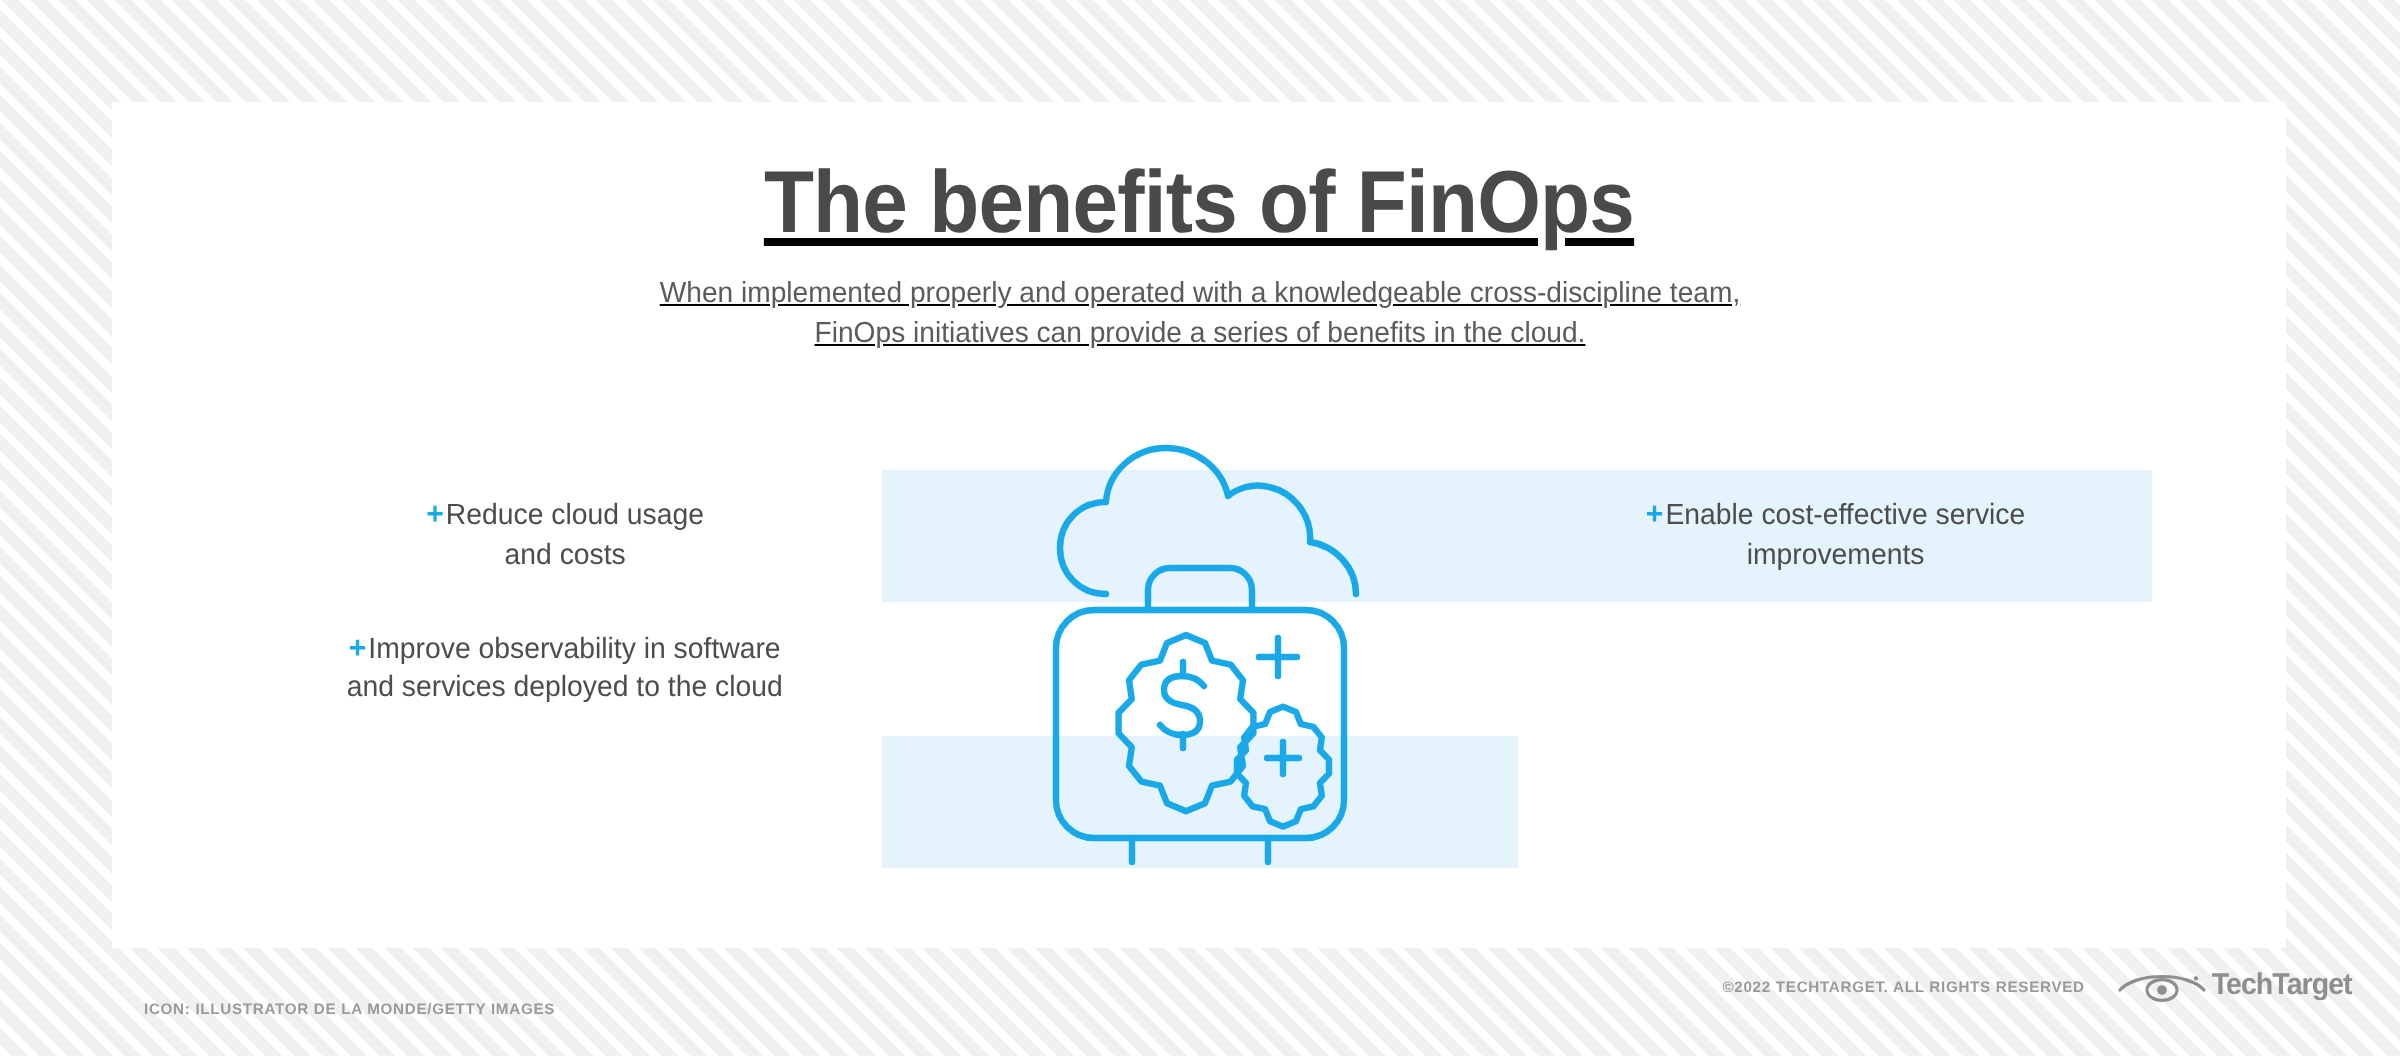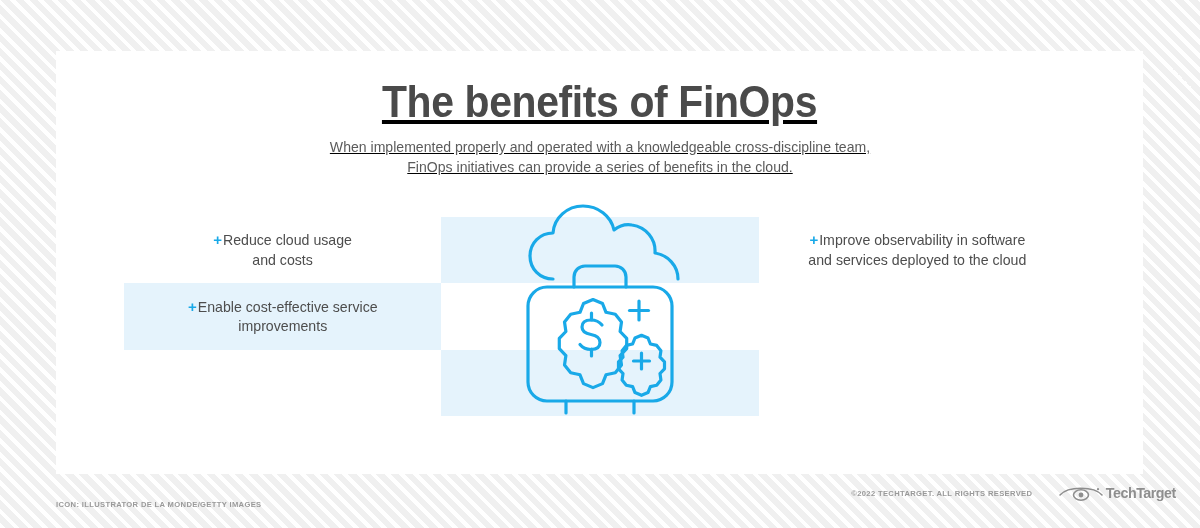--- a/index.html
+++ b/index.html
@@ -55,21 +55,21 @@
     margin: 0 auto;
     max-width: 700px;
     transform: scaleX(0.97);
     transform-origin: center;
   }
 
   
   .grid {
     position: absolute;
     left: 68px;   
-    top: 166px;   
+    top: 184px;   
     width: 952px; 
     height: 199px;
     display: grid;
     grid-template-columns: 317px 318px 317px;
     grid-template-rows: 1fr 1fr 1fr;
   }
   .cell {
     display: flex;
     align-items: center;
     justify-content: center;
@@ -118,35 +118,35 @@
     top: 50%;
     transform: translate(-50%, -50%);
     width: 220px;
     height: 232px;
     z-index: 1;
   }
 
   
   .footer-left {
     position: absolute;
-    left: 56px;
+    left: 72px;
     top: 500px;
     font-size: 7.6px;
     font-weight: bold;
     letter-spacing: 0.35px;
     color: #9a9a9a;
     white-space: nowrap;
   }
   .footer-right {
     position: absolute;
     right: 22px;
     top: 484px;
     display: flex;
     align-items: center;
-    gap: 26px;
+    gap: 16px;
   }
   .copyright {
     font-size: 7.6px;
     font-weight: bold;
     letter-spacing: 0.35px;
     color: #9a9a9a;
     white-space: nowrap;
     margin-bottom: -2px;
   }
   .tt-logo {
@@ -221,31 +221,31 @@
                    l4.2 -5.3 l6.3 -1.4 z"></path>
           <path d="M151.5 152 v16"></path>
           <path d="M143.5 160 h16"></path>
 
           <path d="M149 100 v19"></path>
           <path d="M139.5 109.5 h19"></path>
         </g>
       </svg>
     </div>
 
+    <div class="cell tinted">
+      <div class="benefit">
+        <span class="plus">+</span><span>Enable cost-effective service</span><br>
+        <span>improvements</span>
+      </div>
+    </div>
+
     <div class="cell plain">
       <div class="benefit">
         <span class="plus">+</span><span>Improve observability in software</span><br>
         <span>and services deployed to the cloud</span>
-      </div>
-    </div>
-
-    <div class="cell tinted">
-      <div class="benefit">
-        <span class="plus">+</span><span>Enable cost-effective service</span><br>
-        <span>improvements</span>
       </div>
     </div>
 
 
 
 
   </div>
 </div>
 
 <div class="footer-left">ICON: ILLUSTRATOR DE LA MONDE/GETTY IMAGES</div>

